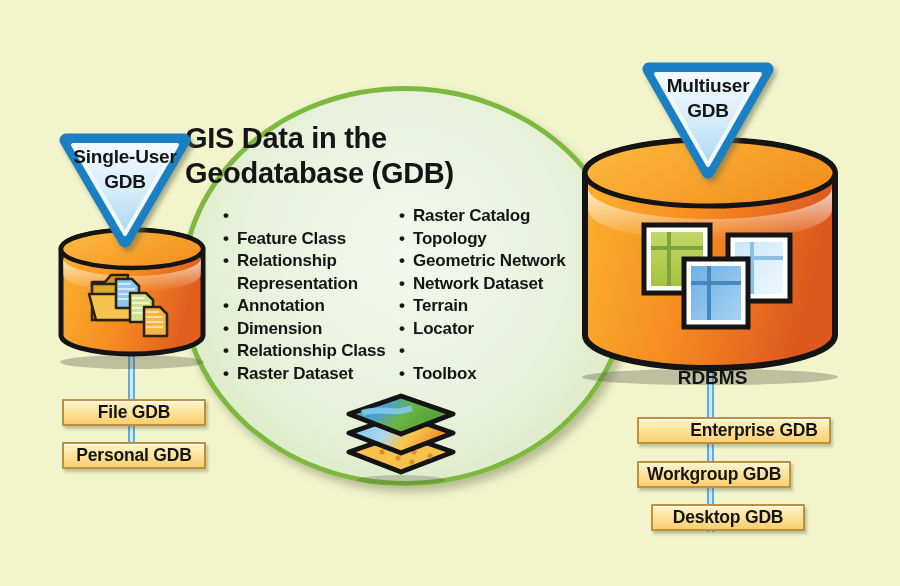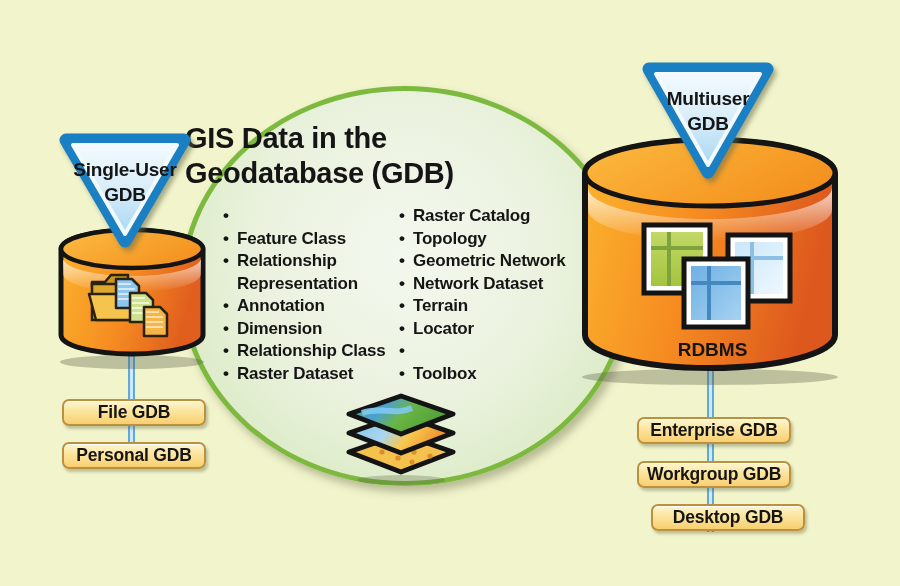--- a/index.html
+++ b/index.html
@@ -28,41 +28,41 @@
     font-weight:bold; font-size:17px; line-height:22.5px; letter-spacing:-0.2px;
   }
   .list-col.left{left:38px; width:170px;}
   .list-col.right{left:214px; width:188px;}
   .li{display:flex;}
   .li .bullet{flex:0 0 14px;}
   
   .funnel{position:absolute; z-index:3;}
   .funnel svg{filter:drop-shadow(3px 4px 2.5px rgba(105,105,70,.55)); display:block;}
   .funnel-label{
-    position:absolute; left:0; top:30px; width:100%;
+    position:absolute; left:0; top:17px; width:100%;
     text-align:center; font-weight:bold; font-size:19px; line-height:25px;
     letter-spacing:-0.2px;
   }
   
   .cyl{position:absolute; z-index:2;}
   .cyl svg{display:block;}
   .rdbms-label{
     position:absolute; z-index:3; text-align:center;
-    font-weight:bold; font-size:19px; letter-spacing:0;
+    font-weight:bold; font-size:19px; letter-spacing:0;margin-top:28px;
   }
   
   .connector{
     position:absolute; width:3px; z-index:1;
     background:#cde9fa;
     border-left:2px solid #5fa9dc; border-right:2px solid #5fa9dc;
   }
   
   .gdb-box{
     position:absolute; width:140px; height:23px; z-index:3;
-    border:2px solid #bb913f; border-radius:7px;
+    border:2px solid #bb913f; border-radius:1px;
     background:linear-gradient(180deg,#fdf5d2 0%, #fce7a4 38%, #f9cf6f 100%);
     box-shadow:2px 3px 3px rgba(95,95,60,.35), inset 0 1px 0 rgba(255,255,255,.85);
     display:flex; align-items:center; justify-content:center;
     font-weight:bold; font-size:17.5px; letter-spacing:-0.2px;
   }
   .gdb-box.wide{width:150px;}
   
   .map-icon{position:absolute; left:342px; top:390px; width:118px; height:96px; z-index:2;}
 </style>
 </head>
@@ -307,21 +307,21 @@
       <path d="M17,13 L135,13 L76,116 Z" fill="#1b7fc4" stroke="#1b7fc4" stroke-width="13" stroke-linejoin="round"></path>
       <path d="M24,18 L128,18 L76,109 Z" fill="url(#fFillR)" stroke="#f2fafd" stroke-width="4" stroke-linejoin="round"></path>
     </svg>
     <div class="funnel-label">
       <div>Multiuser</div>
       <div>GDB</div>
     </div>
   </div>
 
   <div class="connector" style="left:707px; top:368px; height:164px;"></div>
-  <div class="gdb-box wide" style="left:637px; top:417px;">
+  <div class="gdb-box wide" style="left:637px; top:417px;padding-left:40px;">
     <span>Enterprise GDB</span>
   </div>
   <div class="gdb-box wide" style="left:637px; top:461px;">
     <span>Workgroup GDB</span>
   </div>
   <div class="gdb-box wide" style="left:637px; top:504px;margin-left:14px;">
     <span>Desktop GDB</span>
   </div>
 
 </div>

